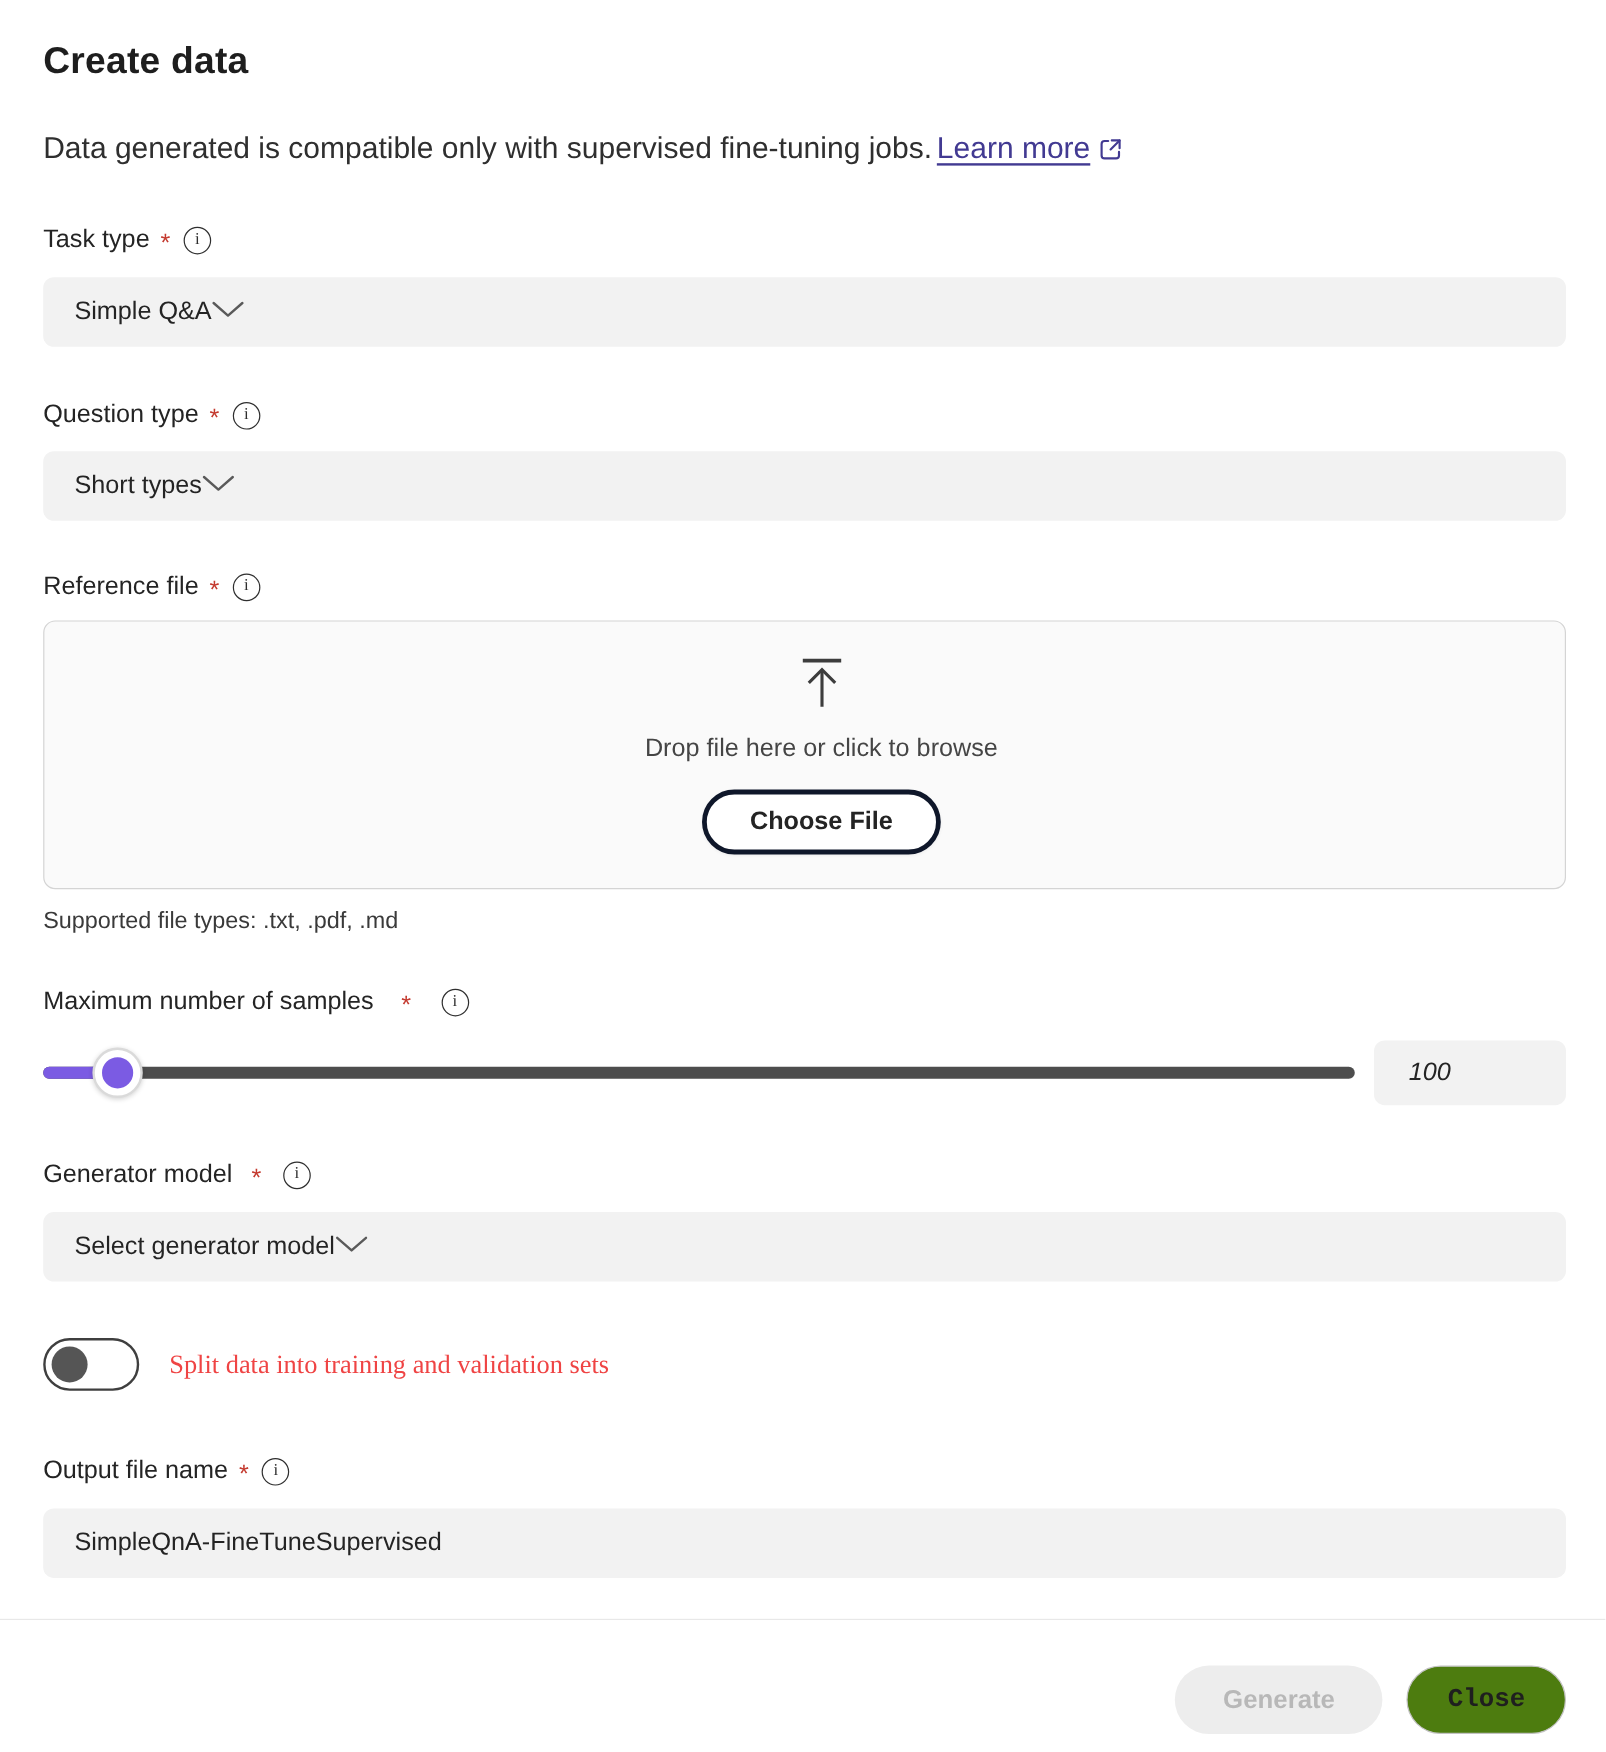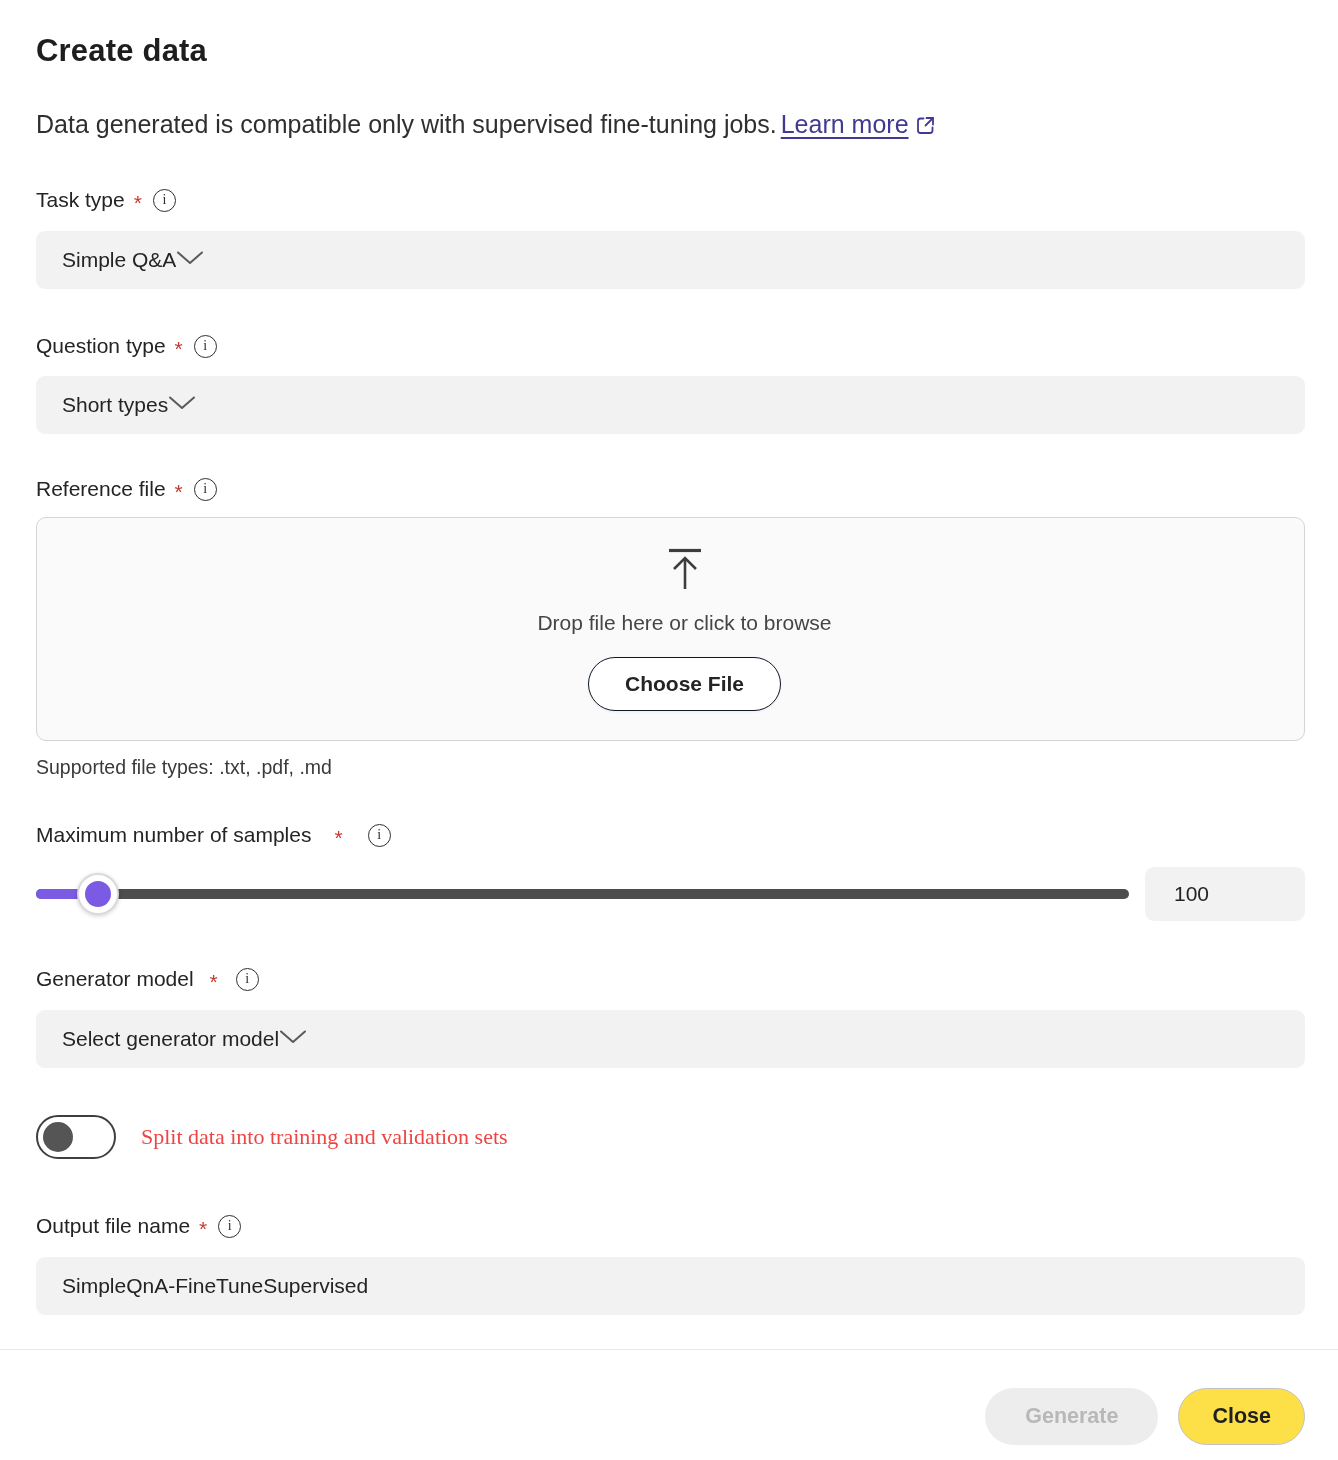--- a/index.html
+++ b/index.html
@@ -55,28 +55,28 @@
   .dropzone {
     margin-top: 14px; height: 224px; background: #fafafa;
     border: 1px solid #d4d4d4; border-radius: 10px;
     display: flex; flex-direction: column; align-items: center; justify-content: center;
     cursor: pointer;
     padding-left: 28px;
   }
   .dropzone-text { margin-top: 16px; font-size: 21px; color: #454545; }
   .choose-file-btn {
     margin-top: 22px; height: 54px; padding: 0 36px;
-    background: #ffffff; border: 1px solid #0f172a; border-radius: 28px;
+    background: #ffffff; border: 4px solid #0f172a; border-radius: 28px;
     font-size: 21px; font-weight: 700; color: #242424; cursor: pointer;
     font-family: "Liberation Sans", sans-serif;
     box-shadow: 0 1px 3px rgba(0,0,0,0.06);
   }
   .supported-note { margin-top: 15px; font-size: 19.5px; color: #3a3a3a; }
 
-  .slider-row { margin-top: 18px; display: flex; align-items: center; gap: 16px; height: 54px; }
+  .slider-row { margin-top: 18px; display: flex; align-items: center; gap: 16px; height: 54px; font-style: italic; }
   .slider-track {
     flex: 1; position: relative; height: 10px;
     background: var(--track-gray); border-radius: 6px; cursor: pointer;
   }
   .slider-fill {
     position: absolute; left: 0; top: 0; height: 100%; width: 5.7%;
     background: var(--accent-purple); border-radius: 6px;
   }
   .slider-thumb {
     position: absolute; left: 5.7%; top: 50%; transform: translate(-50%, -50%);
@@ -109,21 +109,21 @@
     outline: none; display: block;
   }
 
   .footer-divider { margin-top: 34px; width: 1338px; margin-left: -36px; height: 1px; background: #e8e8e8; }
   .footer { display: flex; justify-content: flex-end; gap: 20px; padding: 38px 0 0 0; }
   .btn {
     height: 57px; border-radius: 29px; font-size: 21.5px; font-weight: 700;
     font-family: "Liberation Sans", sans-serif; cursor: pointer;
   }
   .btn-generate { padding: 0 40px; background: #ededed; color: #b8b8b8; border: none; cursor: default; }
-  .btn-close { padding: 0 33px; background: #fde047; color: #1f1f1f; border: 1.5px solid #c2c2c2; }
+  .btn-close { padding: 0 33px; background: #4d7c0f; color: #1f1f1f; border: 1.5px solid #c2c2c2; font-family: Liberation Mono, monospace; }
 </style>
 </head>
 <body>
 
 <div class="page">
 
   <h1 class="page-title">Create data</h1>
 
   <div class="desc"><span>Data generated is compatible only with supervised fine-tuning jobs.</span><a class="learn-more">Learn more</a><span class="ext-icon"><svg width="21" height="21" viewBox="0 0 21 21">
           <path d="M8.5 3.5 H5.5 C4.1 3.5 3 4.6 3 6 V15.5 C3 16.9 4.1 18 5.5 18 H15 C16.4 18 17.5 16.9 17.5 15.5 V12.5" fill="none" stroke="#423a92" stroke-width="1.8" stroke-linecap="round"></path>

